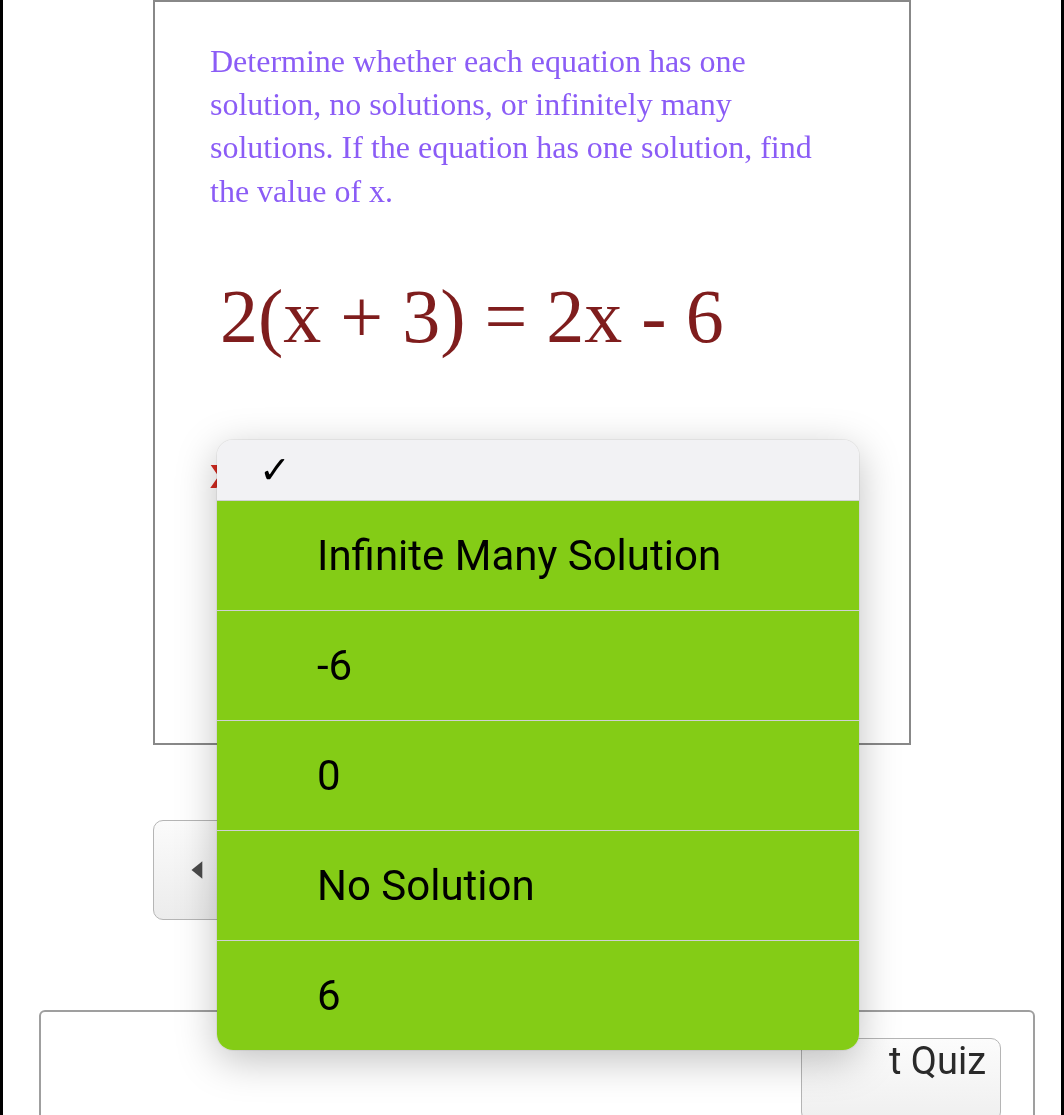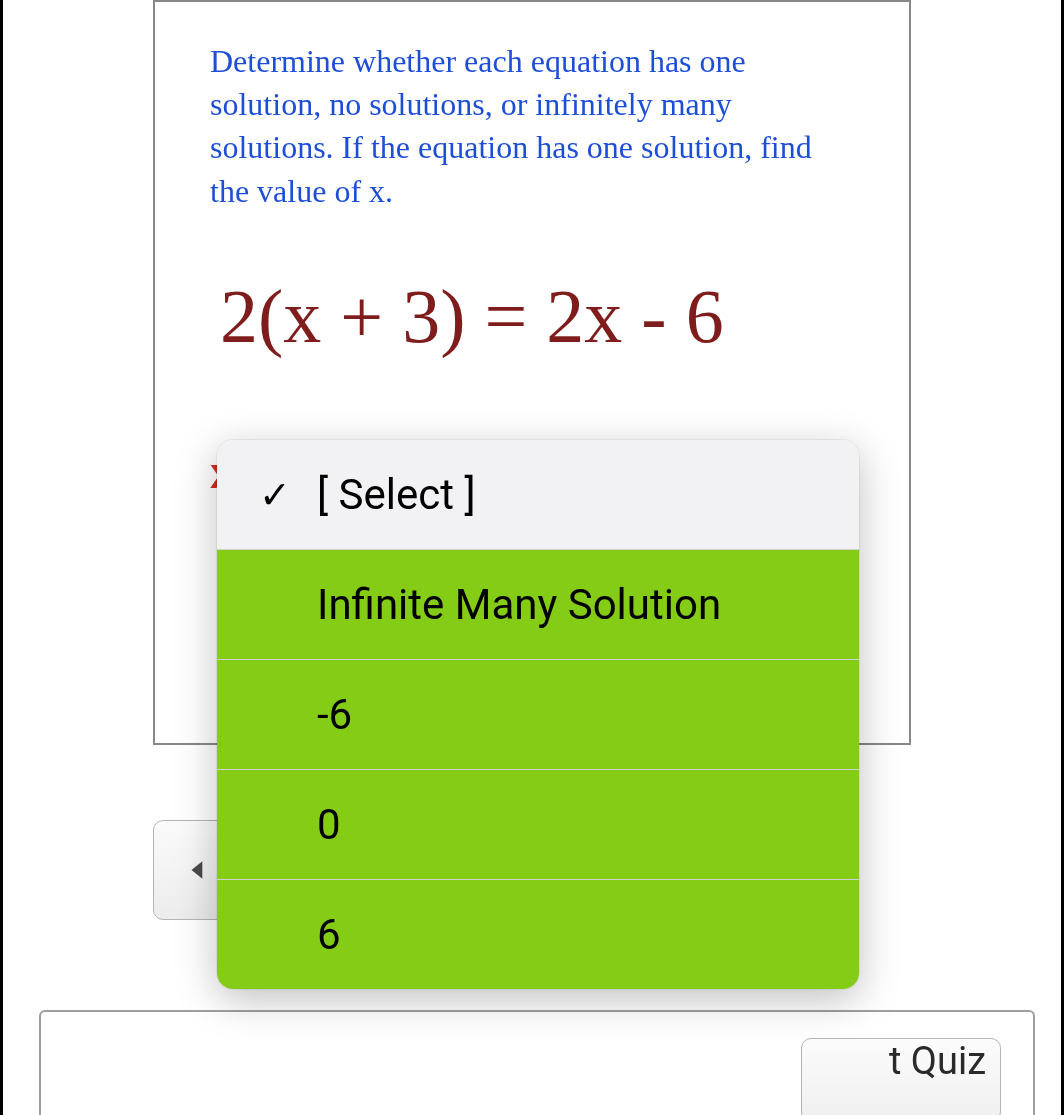--- a/index.html
+++ b/index.html
@@ -29,21 +29,21 @@
       top: 0;
       height: 745px;
       border: 2px solid #888;
       background: #fff;
       padding: 38px 55px 0 55px;
     }
     .question-text {
       font-family: "Times New Roman", Times, serif;
       font-size: 32px;
       line-height: 1.35;
-      color: #1d4ed8;
+      color: #8b5cf6;
       margin-bottom: 60px;
     }
     .equation {
       font-family: "Times New Roman", Times, serif;
       font-size: 76px;
       color: #7f1d1d;
       margin-left: 10px;
       margin-bottom: 90px;
       white-space: nowrap;
     }
@@ -177,29 +177,31 @@
 
   <div class="bottom-box"></div>
 
   <div class="quiz-button">
     <span>t Quiz</span>
   </div>
 
   <div class="dropdown">
     <div class="dropdown-item">
       <span class="checkmark">✓</span>
-      <span>[ Select ]</span>
     </div>
     <div class="dropdown-item">
       <span>Infinite Many Solution</span>
     </div>
     <div class="dropdown-item">
       <span>-6</span>
     </div>
     <div class="dropdown-item">
       <span>0</span>
     </div>
     <div class="dropdown-item">
+      <span>No Solution</span>
+    </div>
+    <div class="dropdown-item">
       <span>6</span>
     </div>
   </div>
 
 </div>
 
 </body></html>

